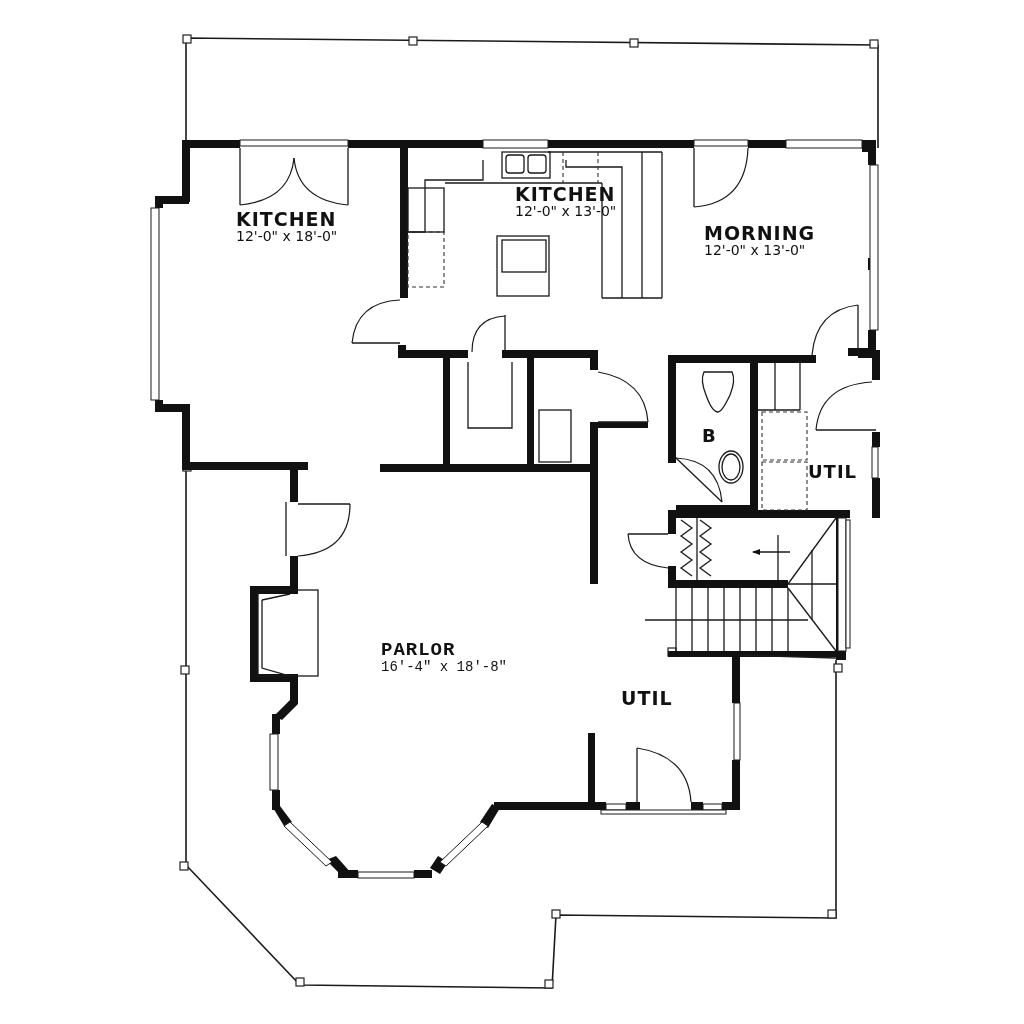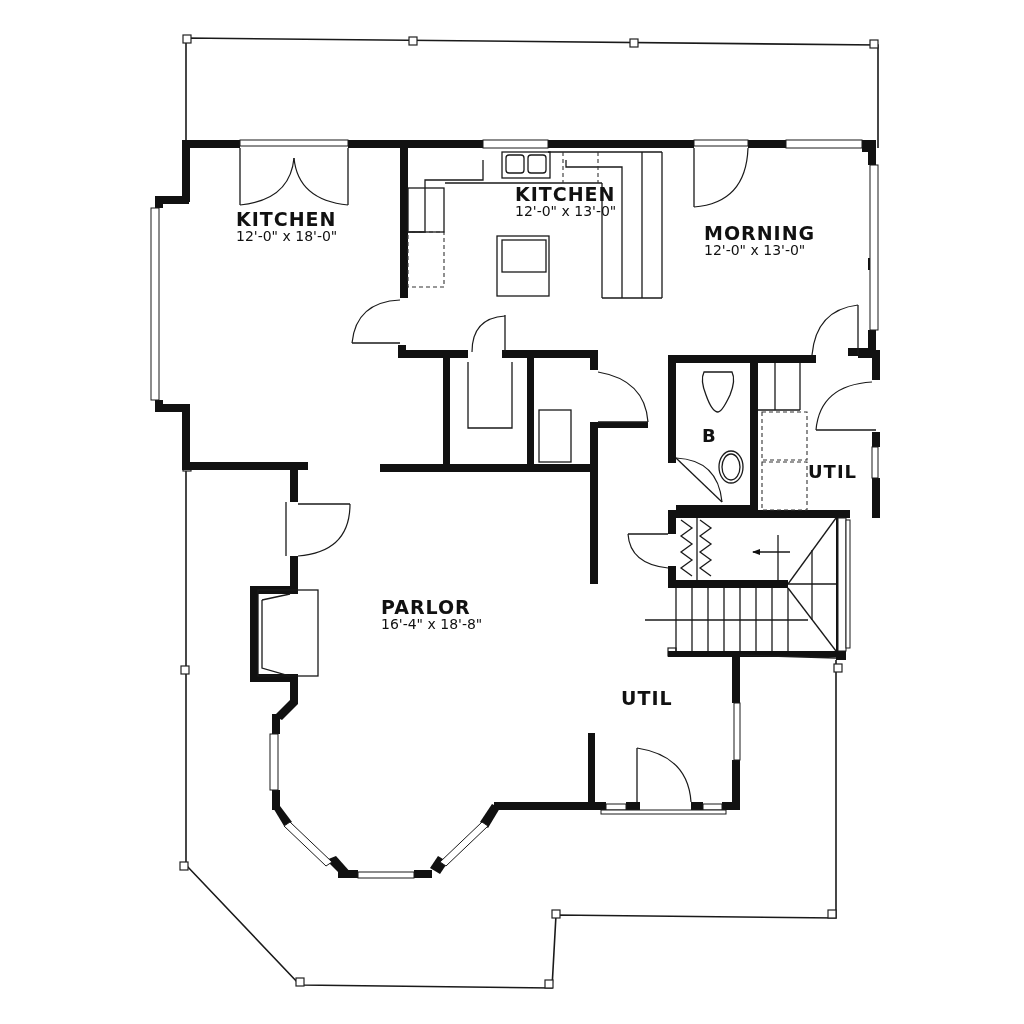--- a/index.html
+++ b/index.html
@@ -257,21 +257,21 @@
   <span class="room-dim">12'-0" x 18'-0"</span>
 </div>
 <div class="room-label" style="left:470px; top:184px;margin-left:45px;">
   <span class="room-name">KITCHEN</span>
   <span class="room-dim">12'-0" x 13'-0"</span>
 </div>
 <div class="room-label" style="left:704px; top:223px;">
   <span class="room-name">MORNING</span>
   <span class="room-dim">12'-0" x 13'-0"</span>
 </div>
-<div class="room-label" style="left:381px; top:597px;">
+<div class="room-label" style="left:381px; top:640px;font-family:Liberation Mono, monospace;">
   <span class="room-name">PARLOR</span>
   <span class="room-dim">16'-4" x 18'-8"</span>
 </div>
 <div class="room-label" style="left:621px; top:688px;">
   <span class="room-name">UTIL</span>
 </div>
 <div class="room-label" style="left:702px; top:426px;">
   <span class="room-name small-label">B</span>
 </div>
 <div class="room-label" style="left:808px; top:462px;">

